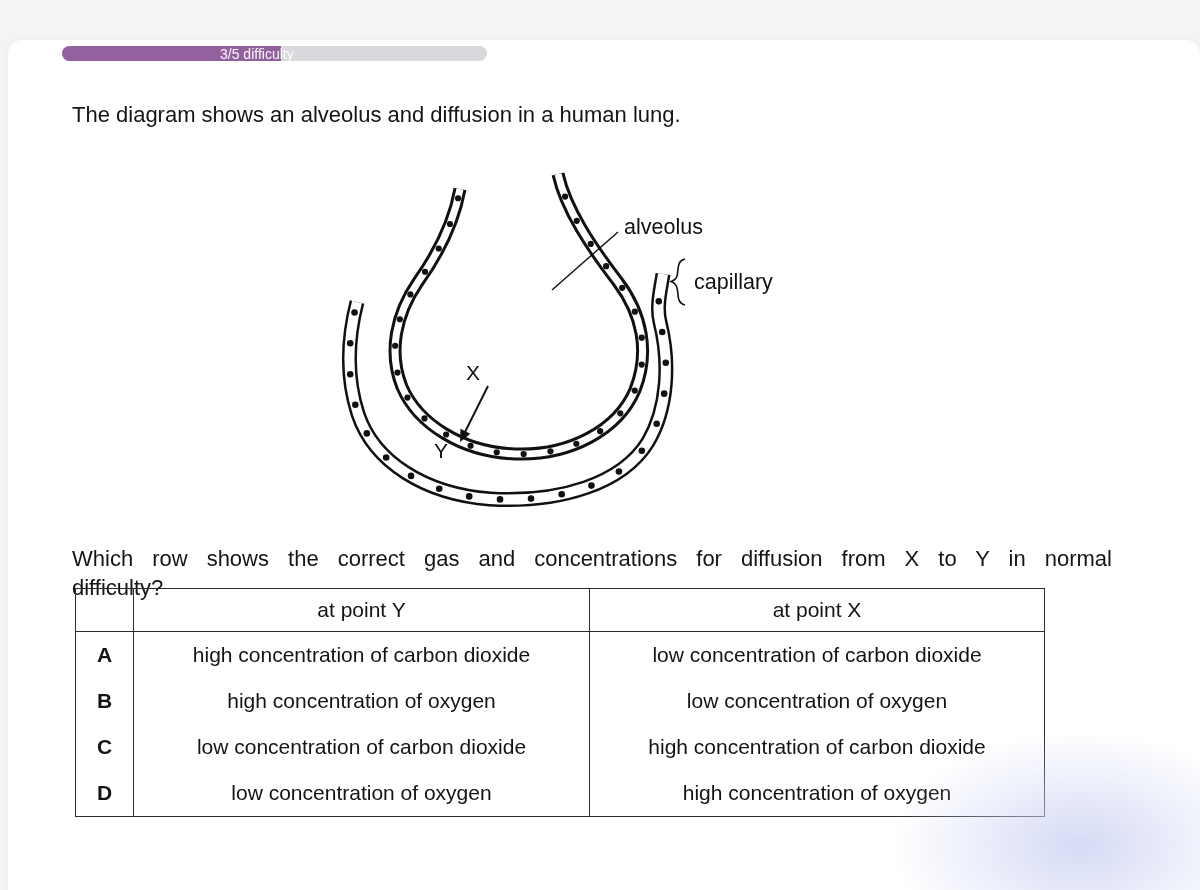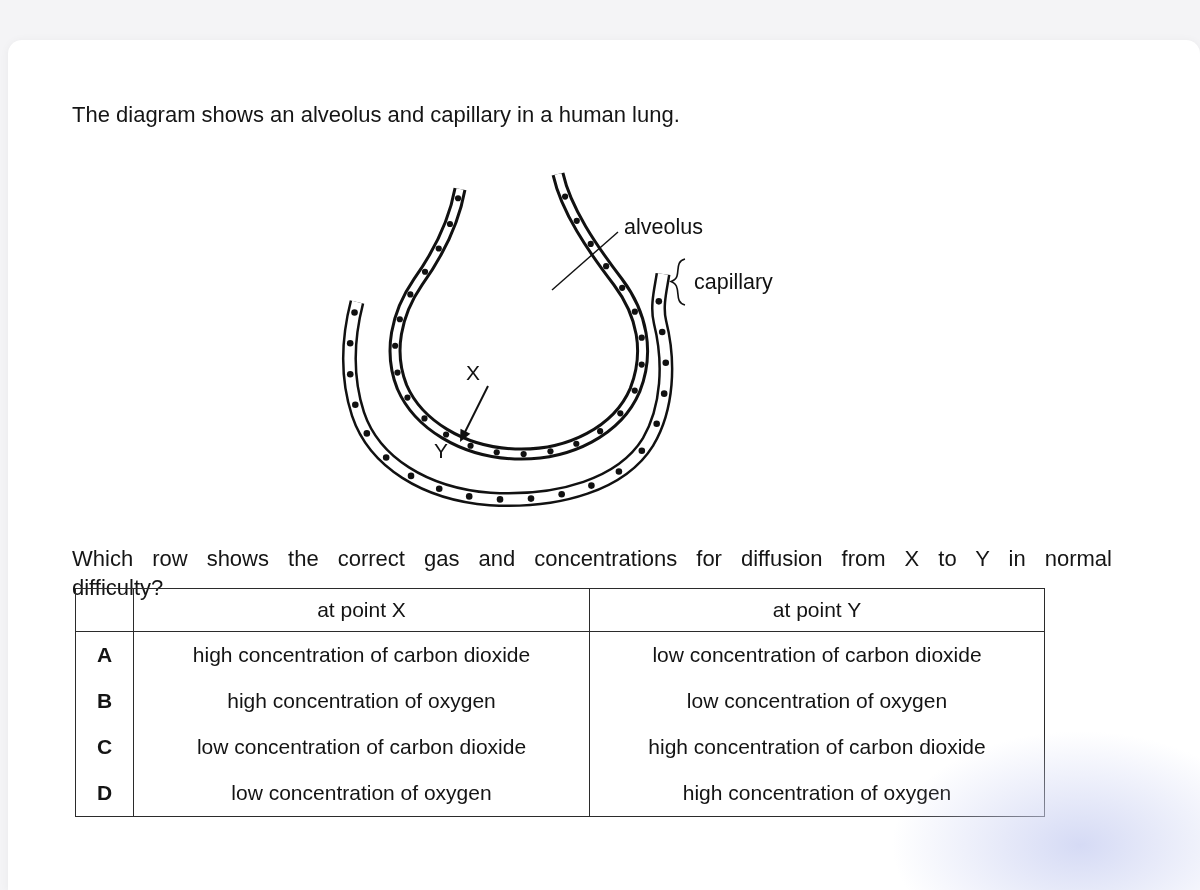--- a/index.html
+++ b/index.html
@@ -30,22 +30,26 @@
   .qtable .colsep{border-left:1.4px solid #2b2b2b;}
   .qtable .rowlabel{font-weight:bold;}
 </style>
 </head>
 <body>
 
 <div class="page">
 
   <div class="card">
 
+    <div class="progress-track" style="background: rgb(217, 217, 221);">
+      <div class="progress-fill" style="width: 51.5%; background: rgb(146, 97, 158);"></div>
+      <div class="progress-label">3/5 difficulty</div>
+    </div>
 
-    <div class="intro">The diagram shows an alveolus and capillary in a human lung.</div>
+    <div class="intro">The diagram shows an alveolus and diffusion in a human lung.</div>
 
     <div class="diagram">
       <svg width="460" height="352" viewBox="0 0 460 352">
 
         <path id="cap-black" d="M 27 140 C 18 175 16 215 28 252 C 44 300 95 332 160 337 C 230 341 292 322 318 280 C 338 246 340 200 330 160 C 326 144 331 126 333 112" fill="none" stroke="#111111" stroke-width="15"></path>
 
         <path id="alv-black" d="M 130 27 C 124 60 108 92 88 120 C 66 152 58 190 72 225 C 88 262 132 290 185 292 C 240 294 288 268 305 228 C 320 190 312 152 288 120 C 262 86 236 48 228 12" fill="none" stroke="#111111" stroke-width="13"></path>
 
         <path id="cap-mid" d="M 27 140 C 18 175 16 215 28 252 C 44 300 95 332 160 337 C 230 341 292 322 318 280 C 338 246 340 200 330 160 C 326 144 331 126 333 112" fill="none" stroke="#ffffff" stroke-width="10"></path>
         <path id="alv-mid" d="M 130 27 C 124 60 108 92 88 120 C 66 152 58 190 72 225 C 88 262 132 290 185 292 C 240 294 288 268 305 228 C 320 190 312 152 288 120 C 262 86 236 48 228 12" fill="none" stroke="#ffffff" stroke-width="7"></path>
@@ -110,22 +114,22 @@
         </svg>
     </div>
 
     <div class="prompt">
       <div class="l1">Which row shows the correct gas and concentrations for diffusion from X to Y in normal</div>
       <div class="l2">difficulty?</div>
     </div>
 
     <div class="qtable">
       <div class="cell hdr"></div>
+      <div class="cell hdr colsep">at point Y</div>
       <div class="cell hdr colsep">at point X</div>
-      <div class="cell hdr colsep">at point Y</div>
 
       <div class="cell bodyc rowlabel">A</div>
       <div class="cell bodyc colsep">high concentration of carbon dioxide</div>
       <div class="cell bodyc colsep">low concentration of carbon dioxide</div>
 
       <div class="cell bodyc rowlabel">B</div>
       <div class="cell bodyc colsep">high concentration of oxygen</div>
       <div class="cell bodyc colsep">low concentration of oxygen</div>
 
       <div class="cell bodyc rowlabel">C</div>

